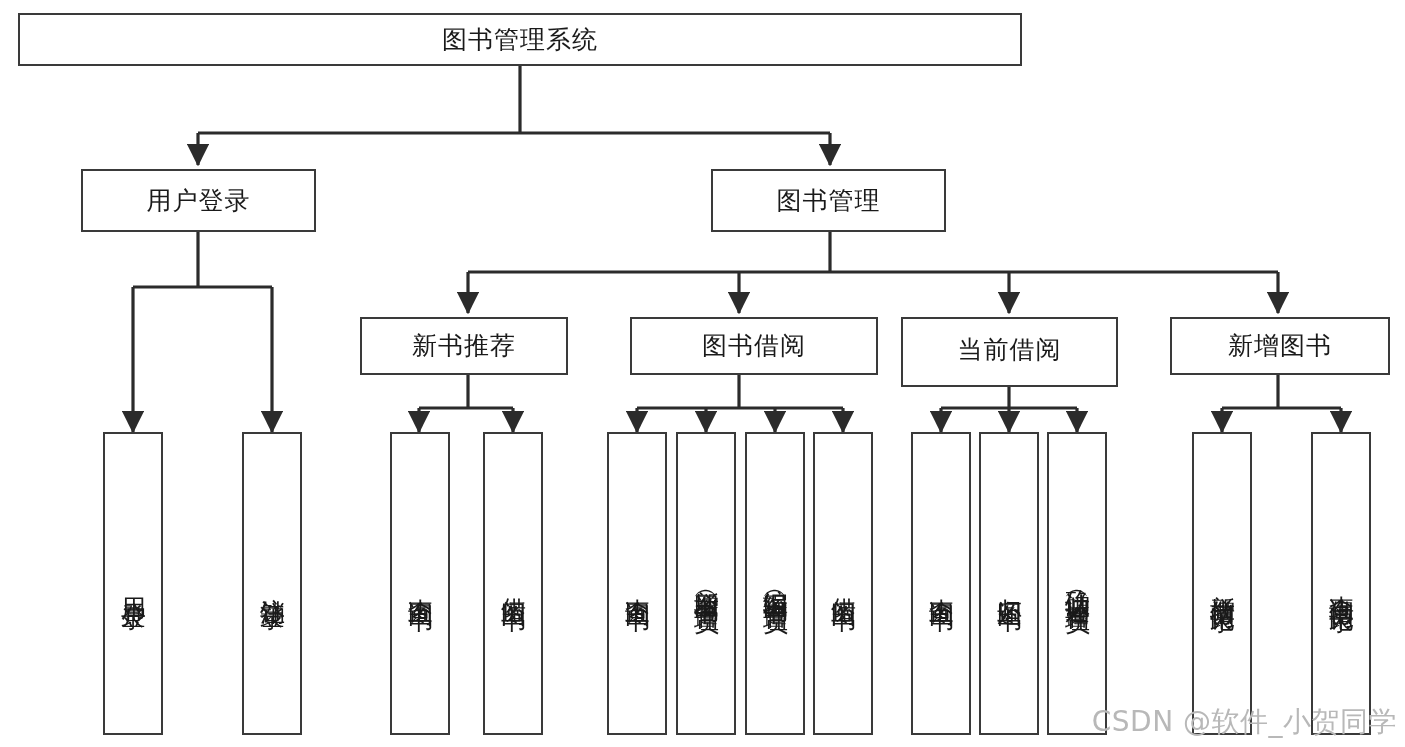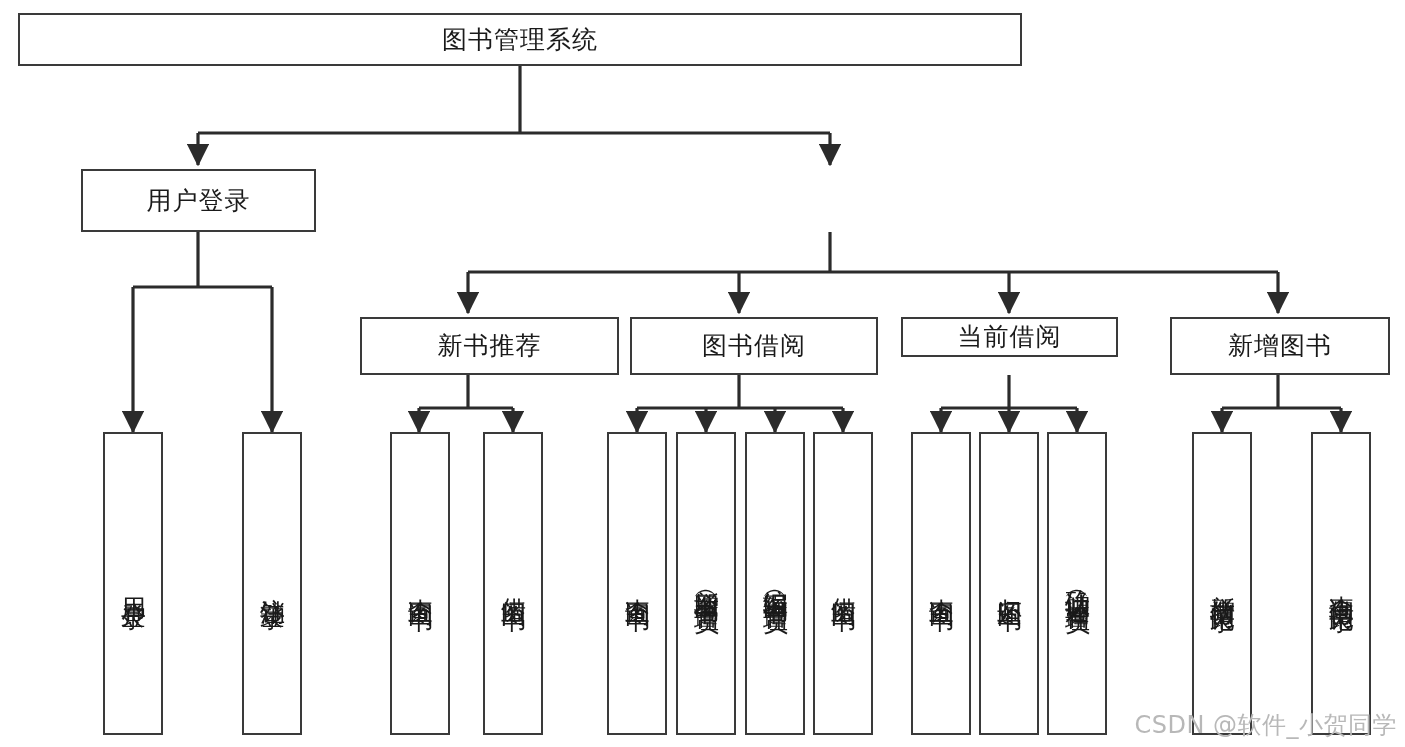--- a/index.html
+++ b/index.html
@@ -59,21 +59,21 @@
     text-orientation: upright;
     font-size: 25px;
     line-height: 1.12;
     letter-spacing: 3px;
     white-space: nowrap;
   }
   #watermark {
     position: absolute;
     right: 8px;
     bottom: 6px;
-    font-size: 24px;
+    font-size: 28px;
     color: #b8b8b8;
     letter-spacing: 0.5px;
     z-index: 5;
     white-space: nowrap;
     font-family: "DejaVu Sans", "Liberation Sans", sans-serif;
   }
 </style>
 </head>
 <body>
 
@@ -132,28 +132,31 @@
     </g>
   </svg>
 
   <div class="node h root" style="left:18px; top:13px; width:1004px; height:53px;">
     <span class="lbl">图书管理系统</span>
   </div>
 
   <div class="node h" style="left:81px; top:169px; width:235px; height:63px;">
     <span class="lbl">用户登录</span>
   </div>
-
-  <div class="node h" style="left:360px; top:317px; width:259px; height:58px;">
+  <div class="node h" style="left:711px; top:169px; width:235px; height:63px;">
+    <span class="lbl">图书管理</span>
+  </div>
+
+  <div class="node h" style="left:360px; top:317px; width:208px; height:58px;">
     <span class="lbl">新书推荐</span>
   </div>
   <div class="node h" style="left:630px; top:317px; width:248px; height:58px;">
     <span class="lbl">图书借阅</span>
   </div>
-  <div class="node h" style="left:901px; top:317px; width:217px; height:40px;">
+  <div class="node h" style="left:901px; top:317px; width:217px; height:70px;font-family:Liberation Mono, monospace;">
     <span class="lbl">当前借阅</span>
   </div>
   <div class="node h" style="left:1170px; top:317px; width:220px; height:58px;">
     <span class="lbl">新增图书</span>
   </div>
 
   <div class="node v" style="left:103px; top:432px; width:60px; height:303px;">
     <span class="lbl">用户登录</span>
   </div>
   <div class="node v" style="left:242px; top:432px; width:60px; height:303px;">

